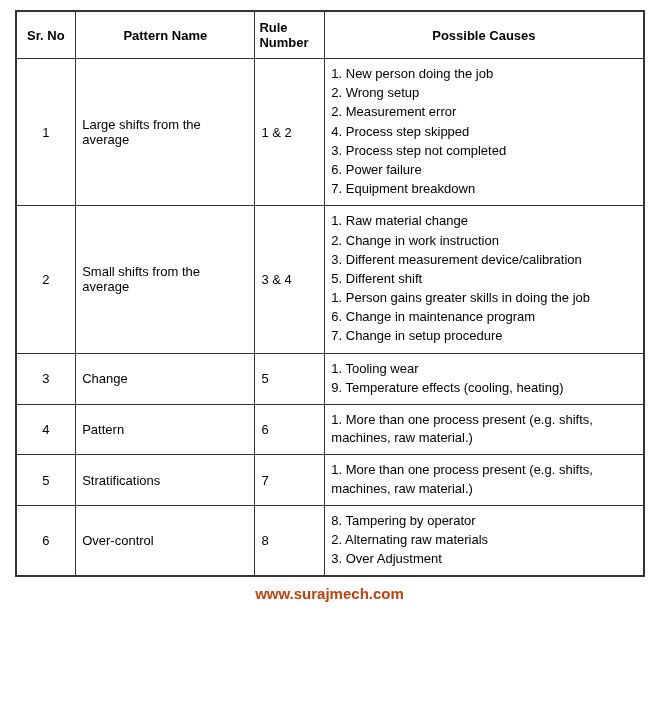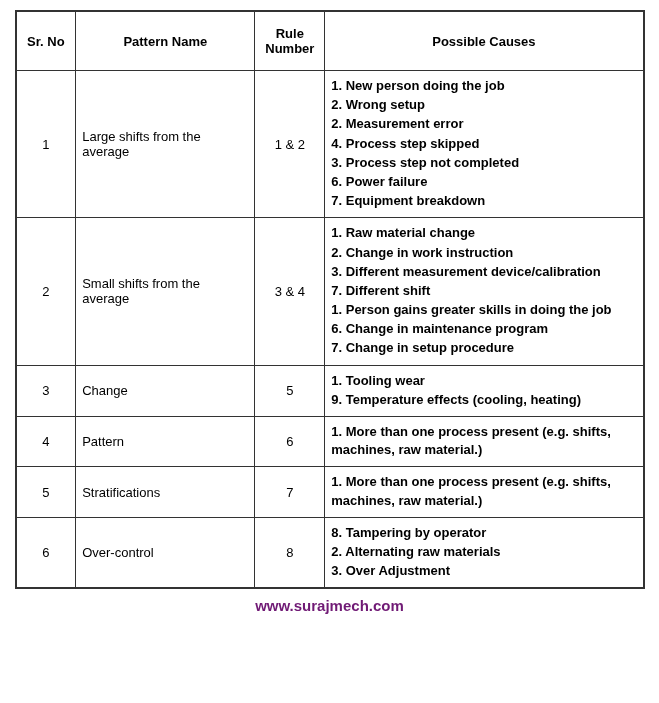--- a/index.html
+++ b/index.html
@@ -16,47 +16,46 @@
     .table-wrapper {
       width: 630px;
       border: 1.5px solid #333;
     }
     table {
       width: 100%;
       border-collapse: collapse;
     }
     thead tr th {
       border: 1.5px solid #333;
-      padding: 14px 4px;
+      padding: 8px 4px;
       text-align: center;
       font-weight: bold;
       font-size: 13px;
       background: #fff;
     }
     tbody tr td {
       border: 1px solid #333;
       padding: 6px 6px;
       vertical-align: middle;
     }
     .col-srno { width: 60px; text-align: center; }
     .col-pattern { width: 180px; }
-    .col-rule { width: 70px; text-align: center; }
+    .col-rule { width: 70px; text-align: left; }
     .col-causes { width: 320px; }
     .footer {
       margin-top: 8px;
-      color: #701a75;
+      color: #c2410c;
       font-size: 15px;
       font-weight: bold;
       text-align: center;
     }
     ol.causes-list {
       list-style: none;
       padding: 0;
       margin: 0;
-      font-weight: bold;
     }
     ol.causes-list li {
       margin-bottom: 1px;
       line-height: 1.4;
     }
   </style>
 </head>
 <body>
 
 <div class="table-wrapper">
@@ -88,21 +87,21 @@
         </tr>
         <tr>
           <td class="col-srno">2</td>
           <td class="col-pattern">Small shifts from the average</td>
           <td class="col-rule">3 &amp; 4</td>
           <td class="col-causes">
             <ol class="causes-list">
               <li>1. Raw material change</li>
               <li>2. Change in work instruction</li>
               <li>3. Different measurement device/calibration</li>
-              <li>7. Different shift</li>
+              <li>5. Different shift</li>
               <li>1. Person gains greater skills in doing the job</li>
               <li>6. Change in maintenance program</li>
               <li>7. Change in setup procedure</li>
             </ol>
           </td>
         </tr>
         <tr>
           <td class="col-srno">3</td>
           <td class="col-pattern">Change</td>
           <td class="col-rule">5</td>

